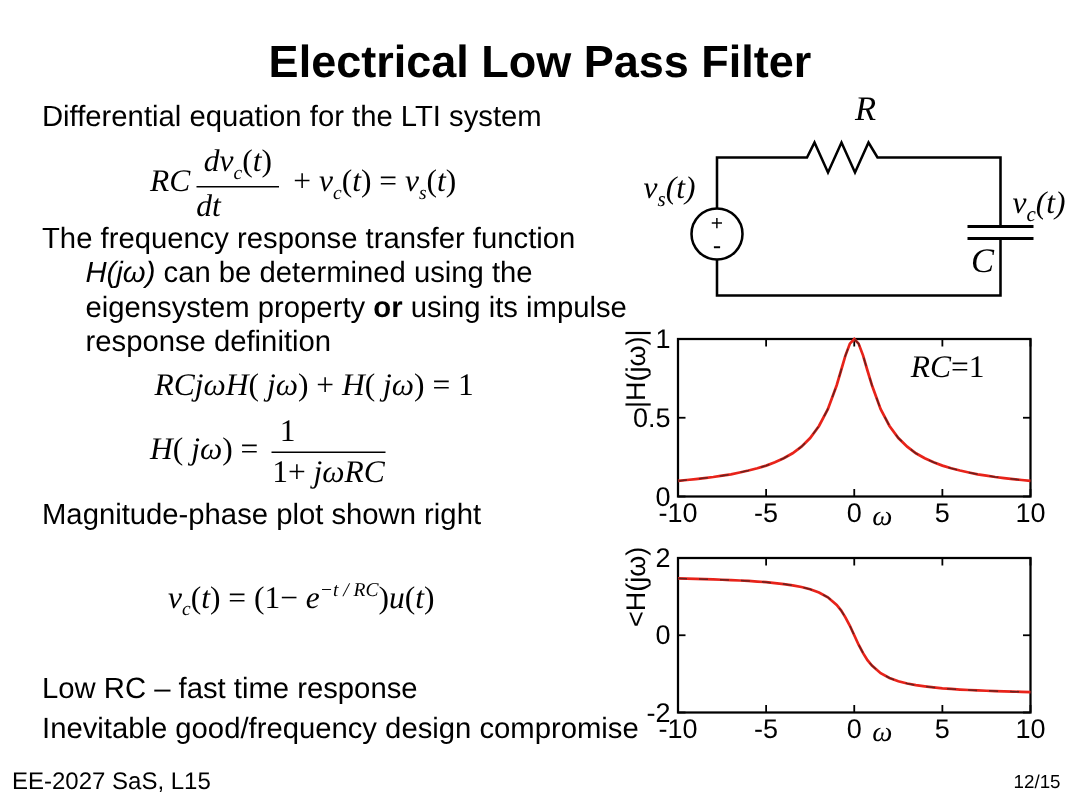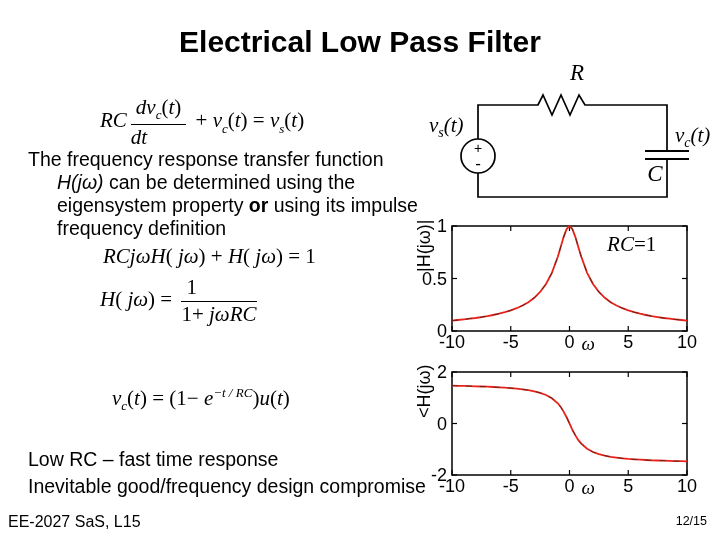--- a/index.html
+++ b/index.html
@@ -32,27 +32,29 @@
   .ylabel{font-family:"Liberation Sans",sans-serif;font-size:18px;fill:#000;}
   .annot{font-family:"Liberation Serif",serif;font-size:21px;fill:#000;}
 </style>
 </head>
 <body>
 
 <div class="slide">
 
   <div class="title">Electrical Low Pass Filter</div>
 
+  <div class="tl" style="left:28px;top:68px"><span>Differential equation for the LTI system</span></div>
   <div class="eq" style="left:100px;top:96px"><span class="it">RC</span><span class="frac"><span class="num"><span class="it">dv</span><sub class="it">c</sub><span>(</span><span class="it">t</span><span>)</span></span><span class="den"><span class="it">dt</span></span></span><span> + </span><span class="it">v</span><sub class="it">c</sub><span>(</span><span class="it">t</span><span>)</span><span> = </span><span class="it">v</span><sub class="it">s</sub><span>(</span><span class="it">t</span><span>)</span></div>
   <div class="tl" style="left:28px;top:149px"><span>The frequency response transfer function</span></div>
   <div class="tl" style="left:57px;top:195px"><span>eigensystem property </span><span class="b">or</span><span> using its impulse</span></div>
   <div class="tl" style="left:57px;top:172px"><span class="it">H(jω)</span><span> can be determined using the</span></div>
-  <div class="tl" style="left:57px;top:218px"><span>frequency definition</span></div>
+  <div class="tl" style="left:57px;top:218px"><span>response definition</span></div>
   <div class="eq" style="left:103px;top:245px"><span class="it">RCjωH</span><span>( </span><span class="it">jω</span><span>)</span><span> + </span><span class="it">H</span><span>( </span><span class="it">jω</span><span>)</span><span> = 1</span></div>
   <div class="eq" style="left:100px;top:276px"><span class="it">H</span><span>( </span><span class="it">jω</span><span>) = </span><span class="frac"><span class="num"><span>1</span></span><span class="den"><span>1+ </span><span class="it">jωRC</span></span></span></div>
+  <div class="tl" style="left:28px;top:333px"><span>Magnitude-phase plot shown right</span></div>
   <div class="eq" style="left:112px;top:386px"><span class="it">v</span><sub class="it">c</sub><span>(</span><span class="it">t</span><span>) = (1− </span><span class="it">e</span><sup class="it">−t / RC</sup><span>)</span><span class="it">u</span><span>(</span><span class="it">t</span><span>)</span></div>
   <div class="tl" style="left:28px;top:449px"><span>Low RC – fast time response</span></div>
   <div class="tl" style="left:28px;top:476px"><span>Inevitable good/frequency design compromise</span></div>
 
   <svg class="circuit" width="295" height="152" viewBox="0 0 295 152">
     <path d="M53,81 L53,47 L113,47 L118,37 L127,57 L136,37 L145,57 L154,37 L160,47 L242,47 L242,93 M242,101 L242,139 L53,139 L53,115" fill="none" stroke="#000" stroke-width="1.7"></path>
     <circle cx="53" cy="98" r="17" fill="none" stroke="#000" stroke-width="1.7"></circle>
     <line x1="220" y1="93" x2="264" y2="93" stroke="#000" stroke-width="1.9"></line>
     <line x1="220" y1="101" x2="264" y2="101" stroke="#000" stroke-width="1.9"></line>
     <text class="csign" x="53" y="95" text-anchor="middle">+</text>

